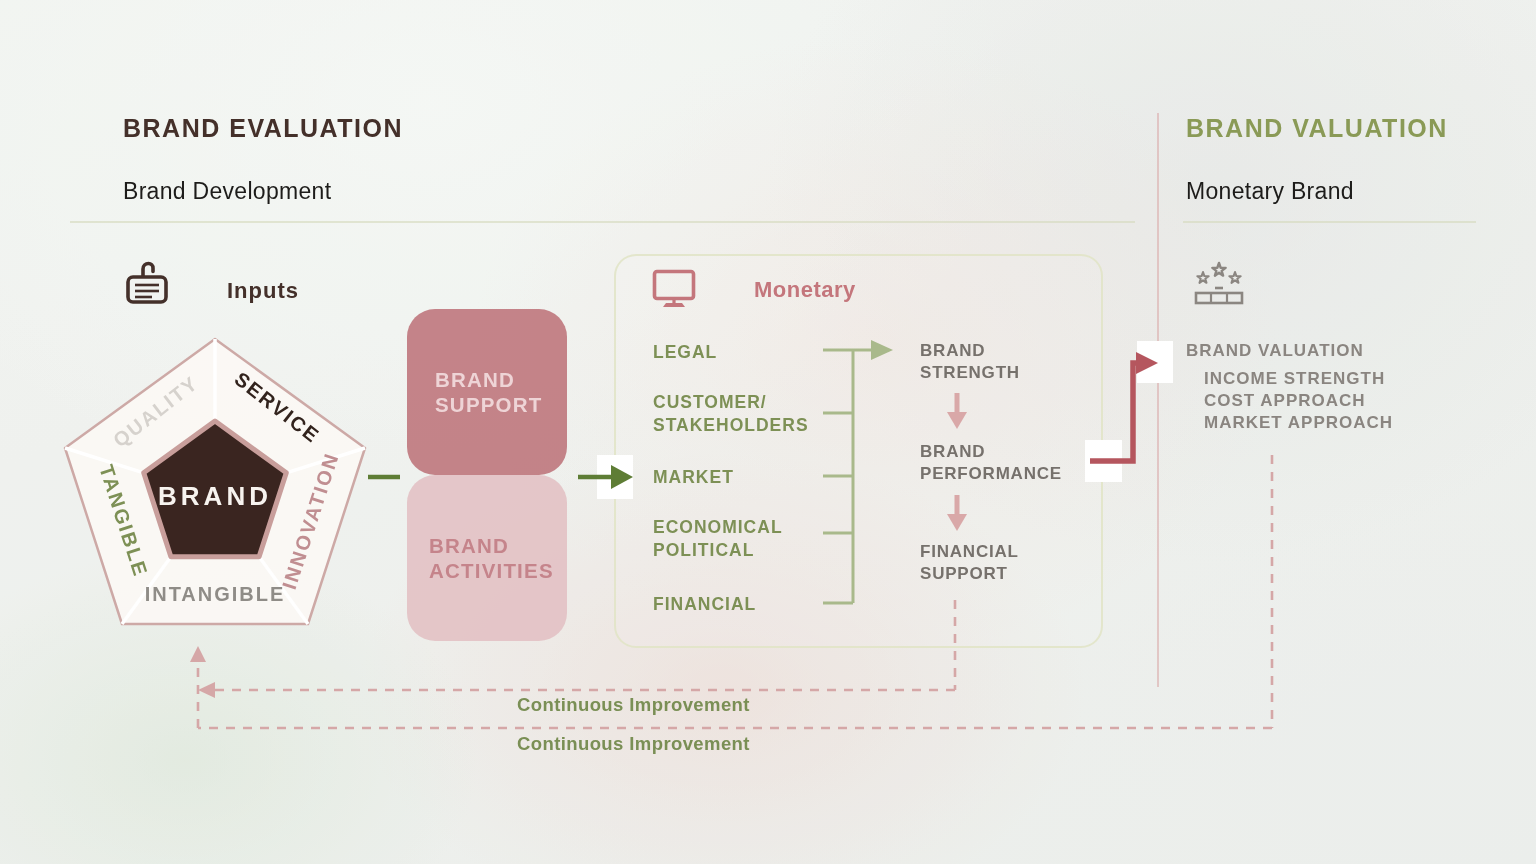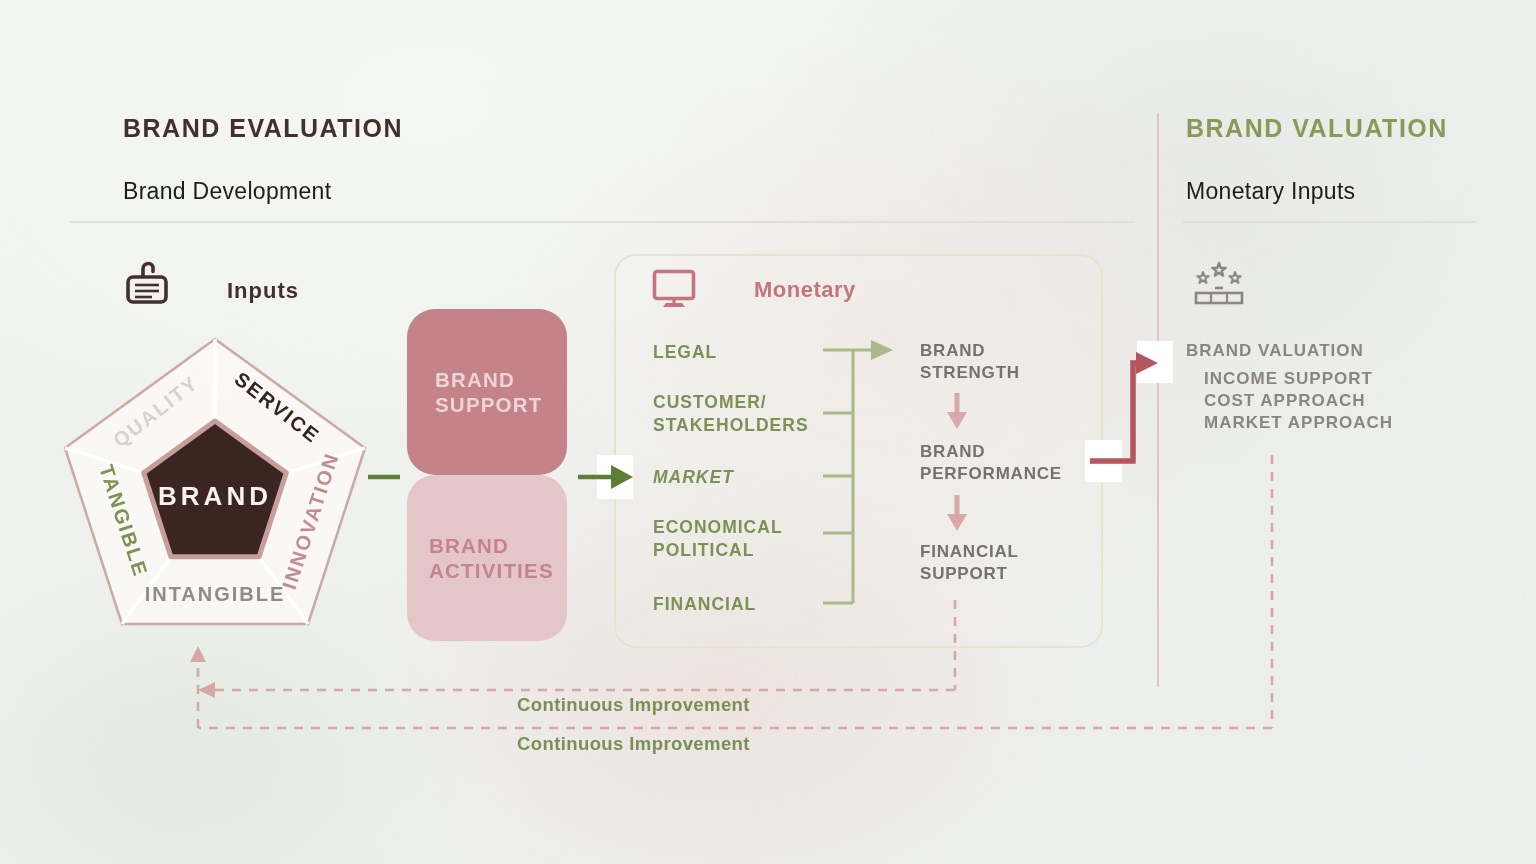--- a/index.html
+++ b/index.html
@@ -41,21 +41,21 @@
 </style>
 </head>
 <body>
 
 <div id="stage">
 
   <div class="abs title" style="left:123px;top:114px;color:#44302a;">BRAND EVALUATION</div>
   <div class="abs title" style="left:1186px;top:114px;color:#8a9a56;">BRAND VALUATION</div>
 
   <div class="abs subtitle" style="left:123px;top:178px;">Brand Development</div>
-  <div class="abs subtitle" style="left:1186px;top:178px;">Monetary Inputs</div>
+  <div class="abs subtitle" style="left:1186px;top:178px;">Monetary Brand</div>
 
   <div class="abs rule" style="left:70px;top:221px;width:1065px;"></div>
   <div class="abs rule" style="left:1183px;top:221px;width:293px;"></div>
   <div class="abs vsep" style="left:1157px;top:113px;height:574px;"></div>
 
   <span class="abs" style="left:122px;top:260px;">
     <svg width="50" height="46" viewBox="0 0 50 46">
       <path d="M21,16 V9 a5.5,5.5 0 0 1 5.5,-5.5 a4.5,4.5 0 0 1 4.5,4.5 v3.5" fill="none" stroke="#44302a" stroke-width="3.6" stroke-linecap="round"></path>
       <rect x="6" y="17" width="38" height="25" rx="5" fill="none" stroke="#44302a" stroke-width="3.6"></rect>
       <line x1="13" y1="25" x2="37" y2="25" stroke="#44302a" stroke-width="2.6"></line>
@@ -107,21 +107,21 @@
   </span>
   <div class="abs cap" style="left:706px;top:277px;font-size:22px;color:#c4767c;letter-spacing:0.5px;">Monetary</div>
 
   <div class="abs outitem" style="left:653px;top:341px;">
     <div>LEGAL</div>
   </div>
   <div class="abs outitem" style="left:653px;top:391px;">
     <div>CUSTOMER/</div>
     <div>STAKEHOLDERS</div>
   </div>
-  <div class="abs outitem" style="left:653px;top:466px;font-style:italic;">
+  <div class="abs outitem" style="left:653px;top:466px;">
     <div>MARKET</div>
   </div>
   <div class="abs outitem" style="left:653px;top:516px;">
     <div>ECONOMICAL</div>
     <div>POLITICAL</div>
   </div>
   <div class="abs outitem" style="left:653px;top:593px;">
     <div>FINANCIAL</div>
   </div>
 
@@ -149,21 +149,21 @@
         <use href="#star5" transform="translate(44,19) scale(0.85)"></use>
       </g>
       <line x1="24" y1="29" x2="32" y2="29" stroke="#8b8681" stroke-width="2.6"></line>
       <rect x="5" y="34" width="46" height="10" fill="none" stroke="#8b8681" stroke-width="2.6"></rect>
       <line x1="20" y1="34" x2="20" y2="44" stroke="#8b8681" stroke-width="2.2"></line>
       <line x1="36" y1="34" x2="36" y2="44" stroke="#8b8681" stroke-width="2.2"></line>
     </svg>
   </span>
   <div class="abs val" style="left:1186px;top:340px;">BRAND VALUATION</div>
   <div class="abs val" style="left:1204px;top:368px;">
-    <div>INCOME SUPPORT</div>
+    <div>INCOME STRENGTH</div>
     <div>COST APPROACH</div>
     <div>MARKET APPROACH</div>
   </div>
 
   <svg class="abs" style="left:0;top:0;" width="1536" height="864" viewBox="0 0 1536 864">
 
     <line x1="368" y1="477" x2="400" y2="477" stroke="#5e7d35" stroke-width="4.5"></line>
 
     <rect x="597" y="455" width="36" height="44" fill="#ffffff"></rect>
     <g>

